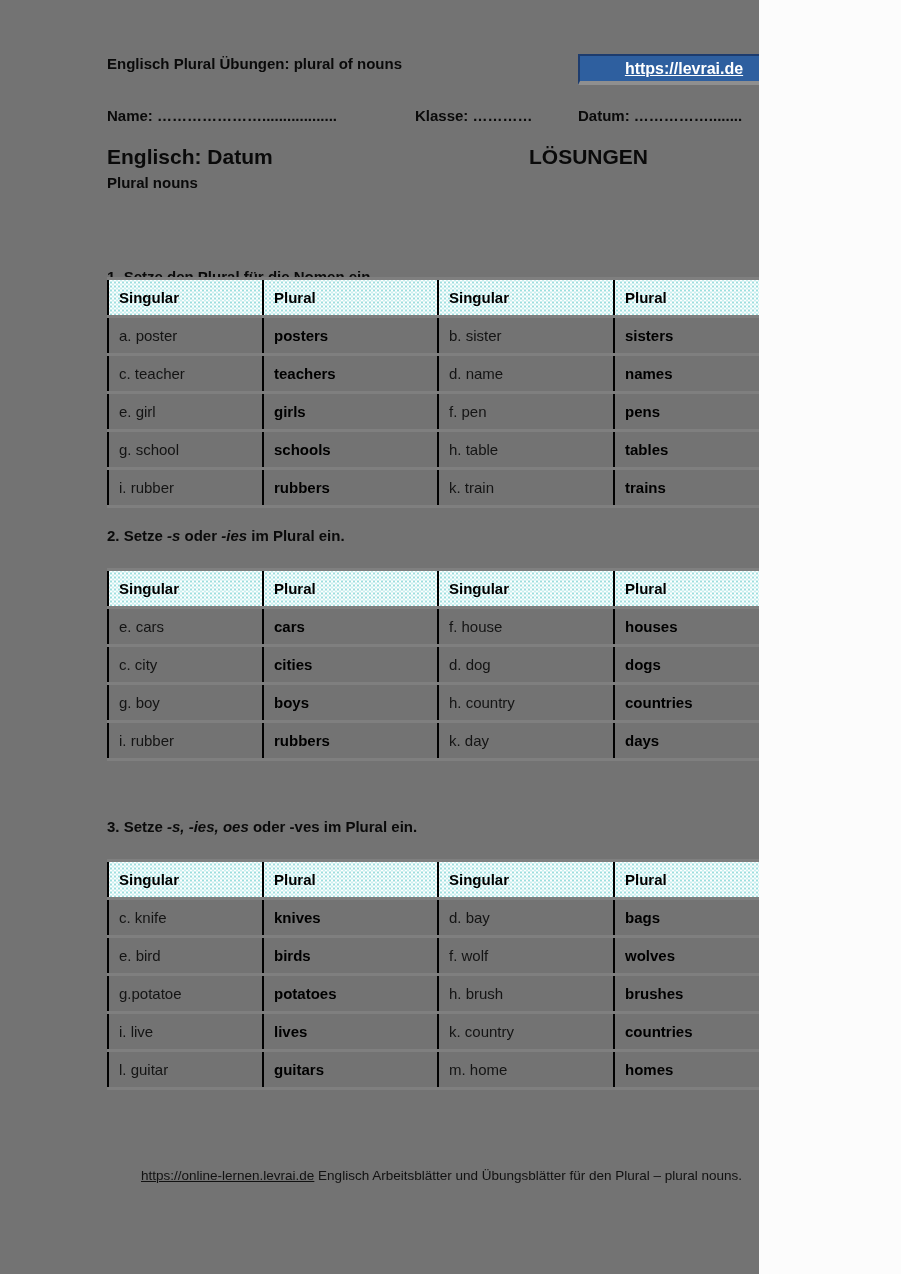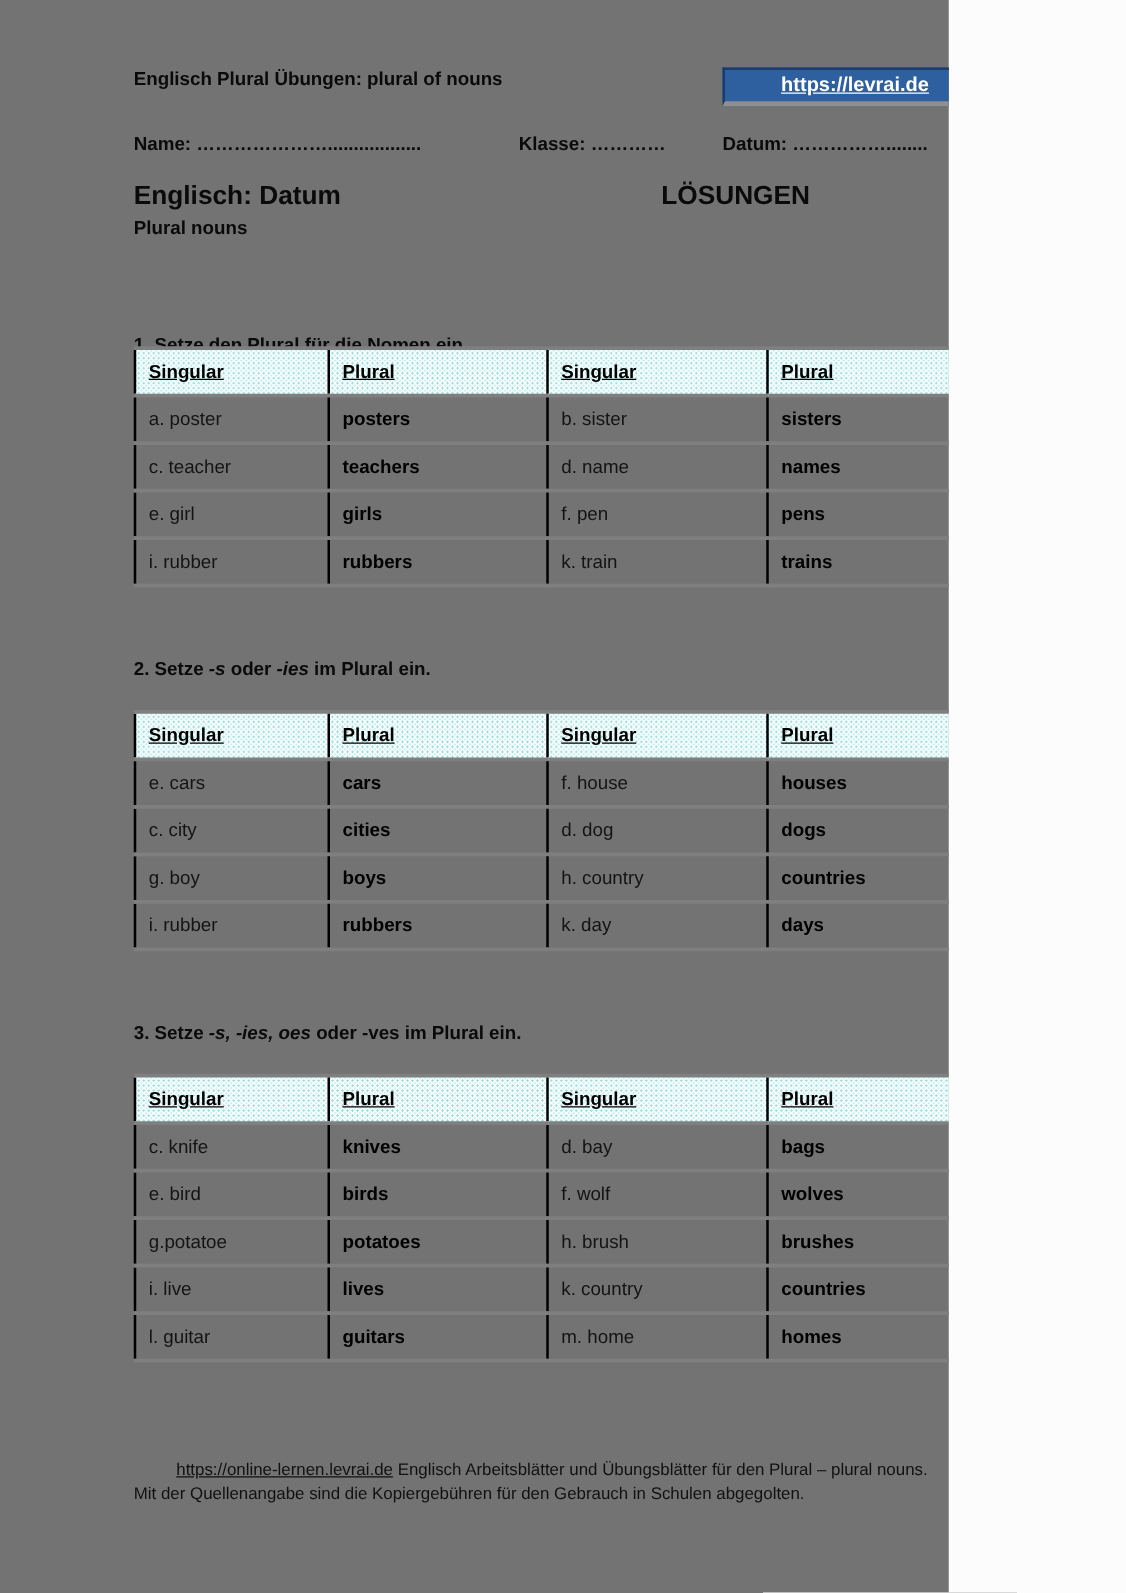--- a/index.html
+++ b/index.html
@@ -47,21 +47,20 @@
     font-size:15px;
   }
   table.ex th {
     font-weight:bold; color:#000;
     background-color:#ffffff;
     background-image:
       radial-gradient(circle, #9edede 0.9px, rgba(0,0,0,0) 1.1px),
       radial-gradient(circle, #c9efef 0.9px, rgba(0,0,0,0) 1.1px);
     background-size:4px 4px, 4px 4px;
     background-position:0 0, 2px 2px;
-    text-decoration:underline;
   }
   td.sg { font-weight:normal; color:#141414; }
   td.pl { font-weight:bold; color:#000; }
 
   .doc-footer { position:absolute; left:107px; top:1166px; width:720px; font-size:13.5px; line-height:19px; color:#111; }
   .doc-footer a { color:#111; text-decoration:underline;padding-left:34px; }
 </style>
 </head>
 <body>
 
@@ -112,20 +111,26 @@
           <td class="sg">d. name</td>
           <td class="pl">names</td>
         </tr>
         <tr>
           <td class="sg">e. girl</td>
           <td class="pl">girls</td>
           <td class="sg">f. pen</td>
           <td class="pl">pens</td>
         </tr>
         <tr>
+          <td class="sg">g. school</td>
+          <td class="pl">schools</td>
+          <td class="sg">h. table</td>
+          <td class="pl">tables</td>
+        </tr>
+        <tr>
           <td class="sg">i. rubber</td>
           <td class="pl">rubbers</td>
           <td class="sg">k. train</td>
           <td class="pl">trains</td>
         </tr>
       </tbody>
   </table>
 
   <div class="section-heading" id="heading-2"><span>2. Setze </span><span class="it">-s</span><span> oder </span><span class="it">-ies</span><span> im Plural ein.</span></div>
   <table class="ex" id="table-2">
@@ -216,16 +221,15 @@
           <td class="sg">l. guitar</td>
           <td class="pl">guitars</td>
           <td class="sg">m. home</td>
           <td class="pl">homes</td>
         </tr>
       </tbody>
   </table>
 
   <div class="doc-footer">
     <span><a href="#">https://online-lernen.levrai.de</a><span> Englisch Arbeitsblätter und Übungsblätter für den Plural – plural nouns.</span></span><br>
-    <span>Mit der Quellenangabe sind die Kopiergebühren für den Gebrauch in Schulen abgegolten.</span>
   </div>
 
 </div>
 
 </body></html>

